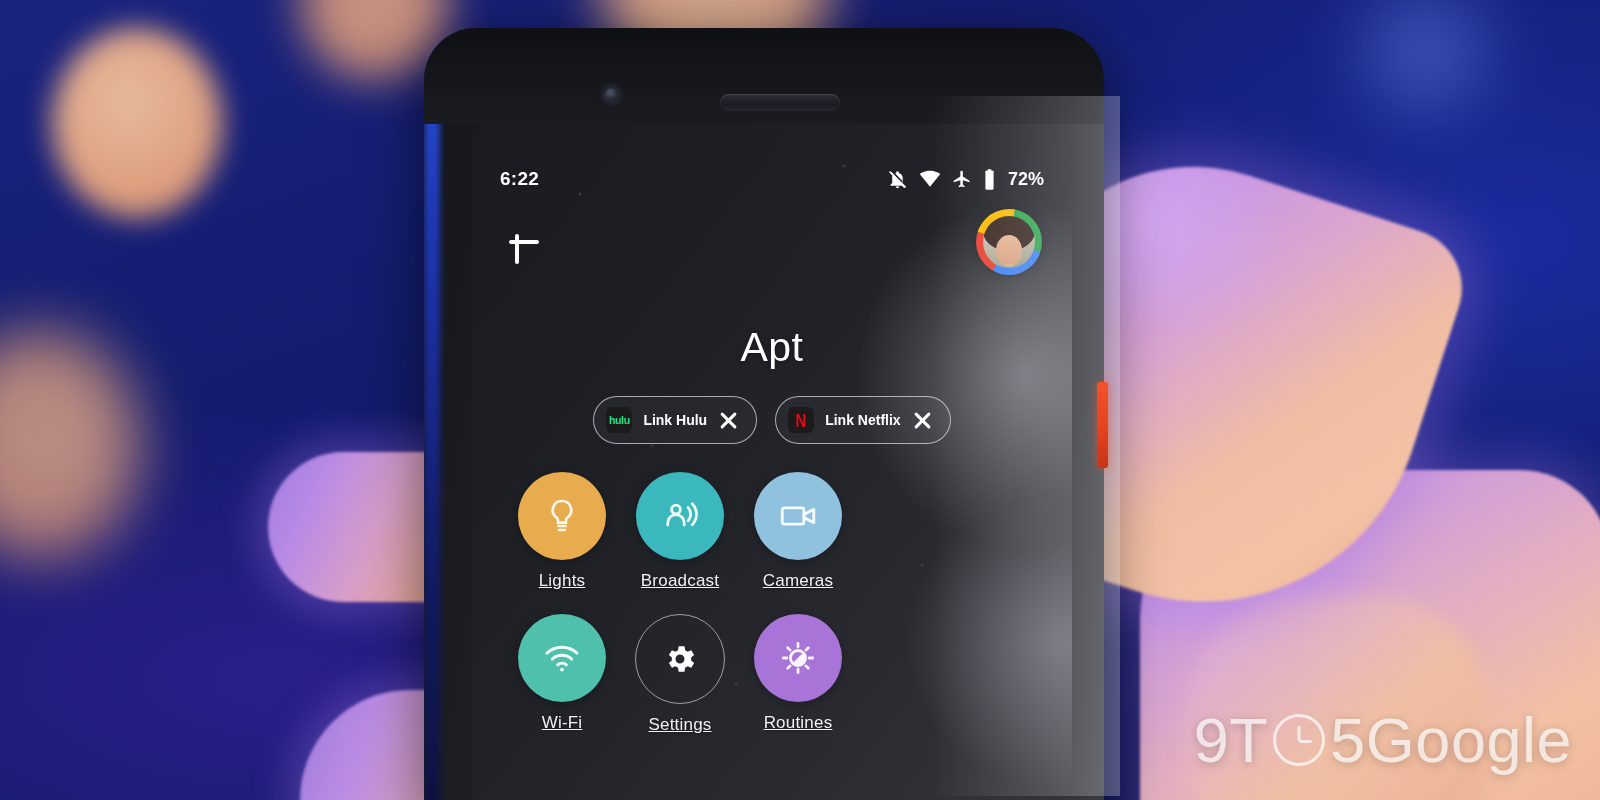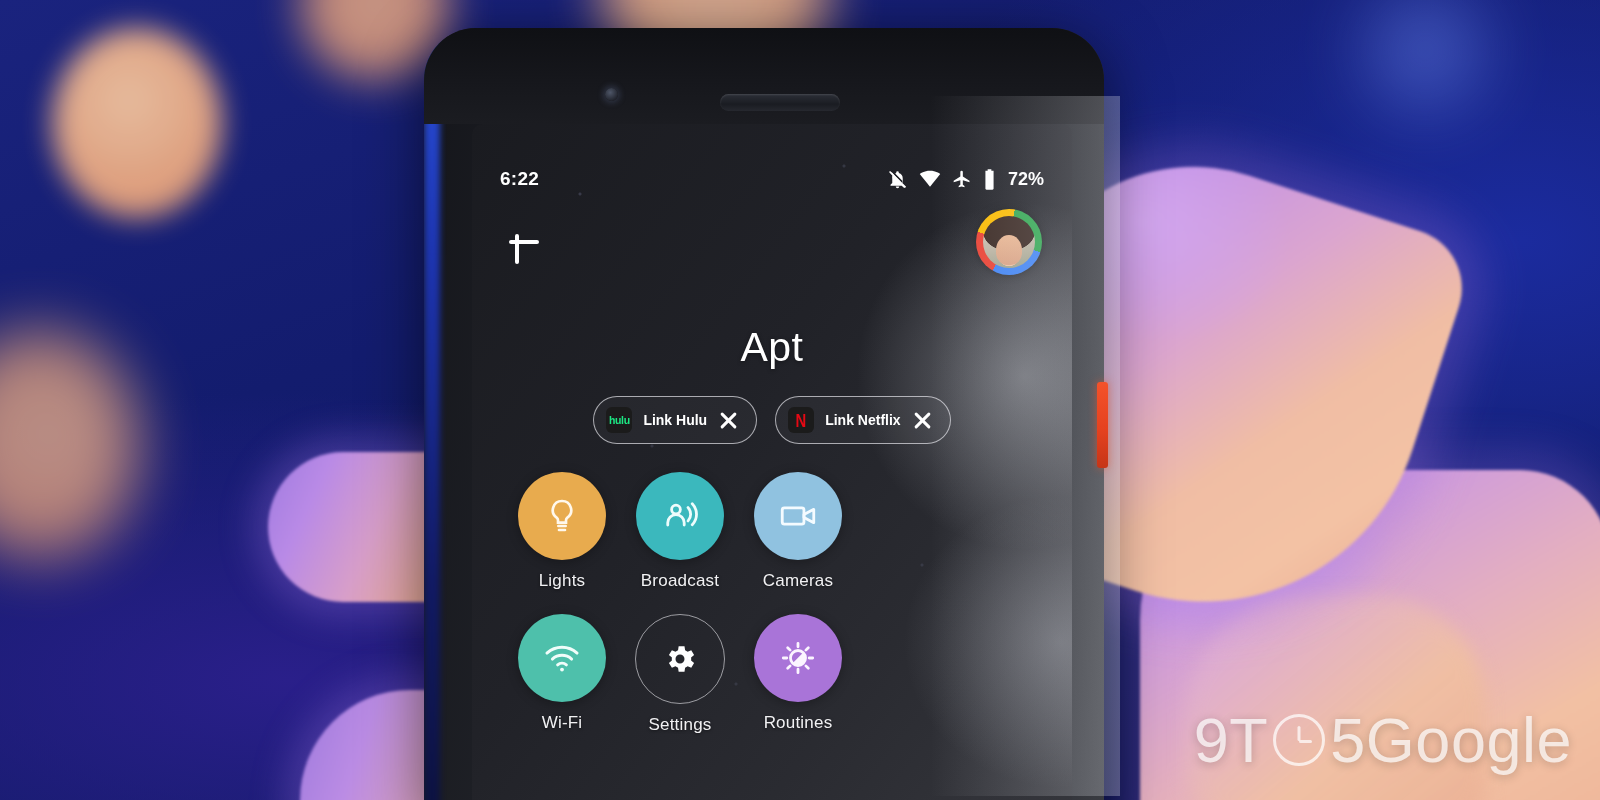--- a/index.html
+++ b/index.html
@@ -244,20 +244,21 @@
     box-shadow: 0 2px 12px rgba(0,0,0,.30);
   }
   .tile-circle.outlined {
     background: transparent !important;
     border: 1.6px solid rgba(235,235,240,.6);
     box-shadow: none;
   }
   .tile-label {
     font-size: 17px; color: #f1f1f3; letter-spacing: .2px;
     text-shadow: 0 1px 3px rgba(0,0,0,.5);
+    text-decoration: underline;
   }
   .tile-circle svg { display: block; }
 
   
   .power-button {
     position: absolute; left: 1097px; top: 382px;
     width: 11px; height: 86px; border-radius: 3px;
     background: linear-gradient(180deg, #f4522a 0%, #e5421f 55%, #c63517 100%);
     box-shadow: 0 0 9px rgba(240,80,40,.55);
   }

